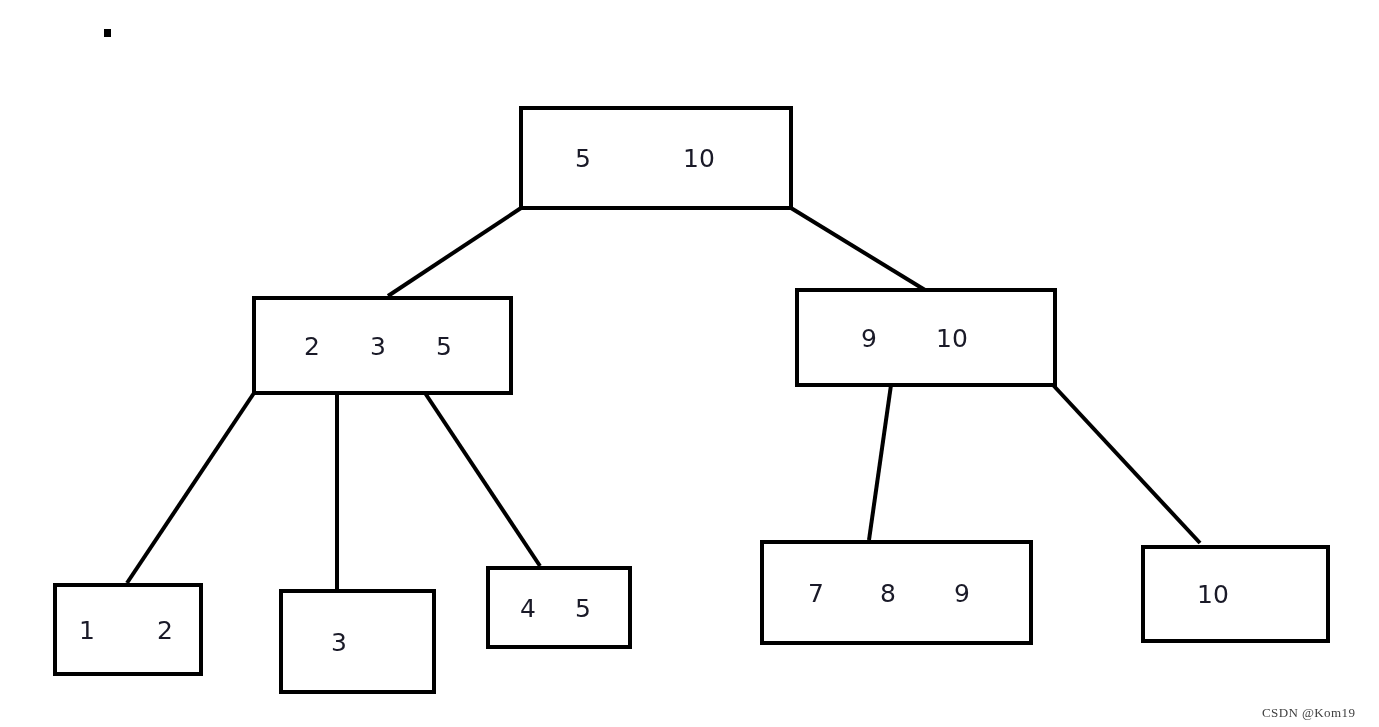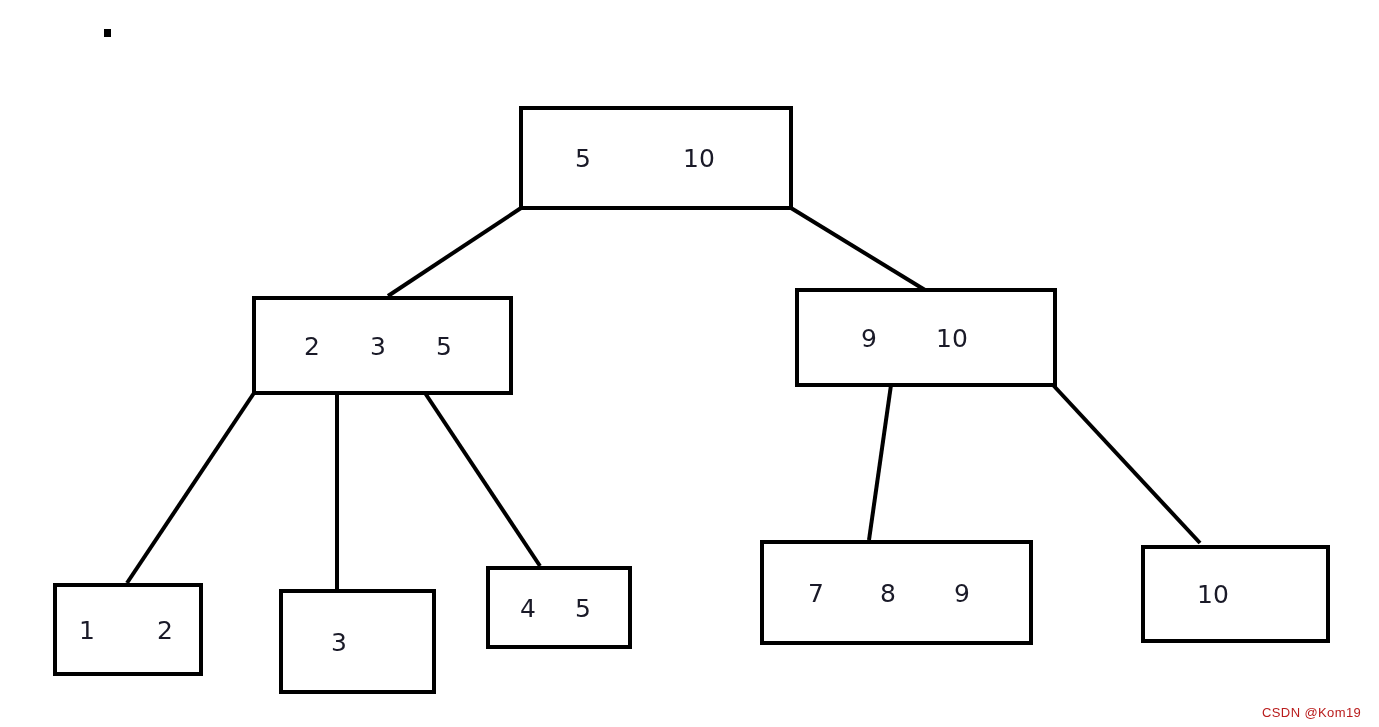--- a/index.html
+++ b/index.html
@@ -46,23 +46,23 @@
   }
   .dot-mark {
     position: absolute;
     width: 7px;
     height: 8px;
     background: #000000;
     z-index: 4;
   }
   .watermark {
     position: absolute;
-    color: #b91c1c;
+    color: #404040;
     font-size: 13px;
-    font-family: Liberation Sans, sans-serif;
+    font-family: Liberation Serif, serif;
     letter-spacing: 0.4px;
     white-space: nowrap;
     z-index: 5;
   }
 </style>
 </head>
 <body>
 
 <div id="canvas">
 

